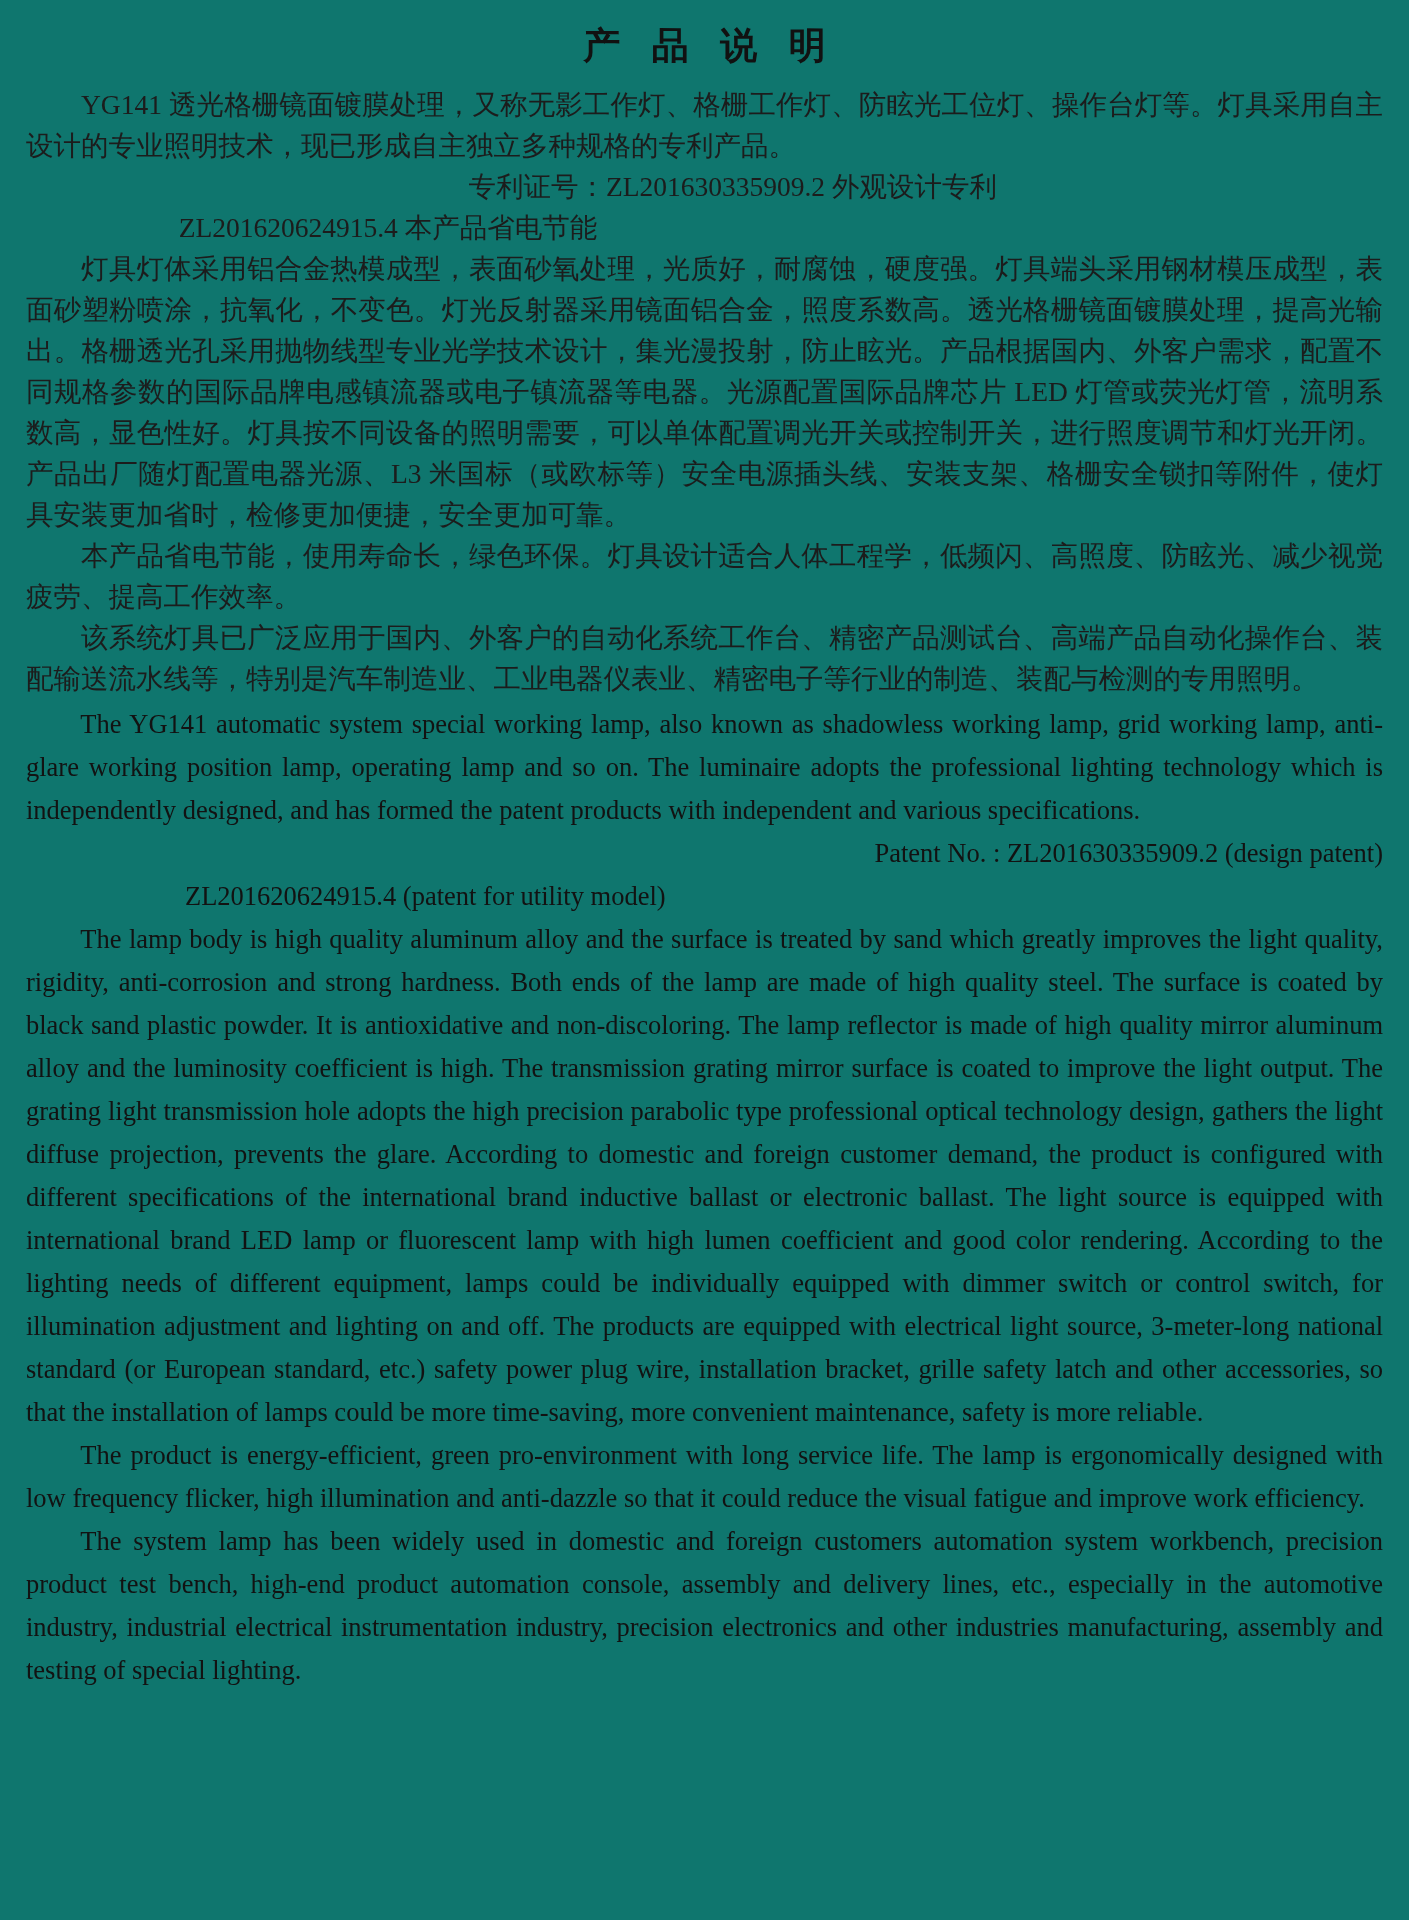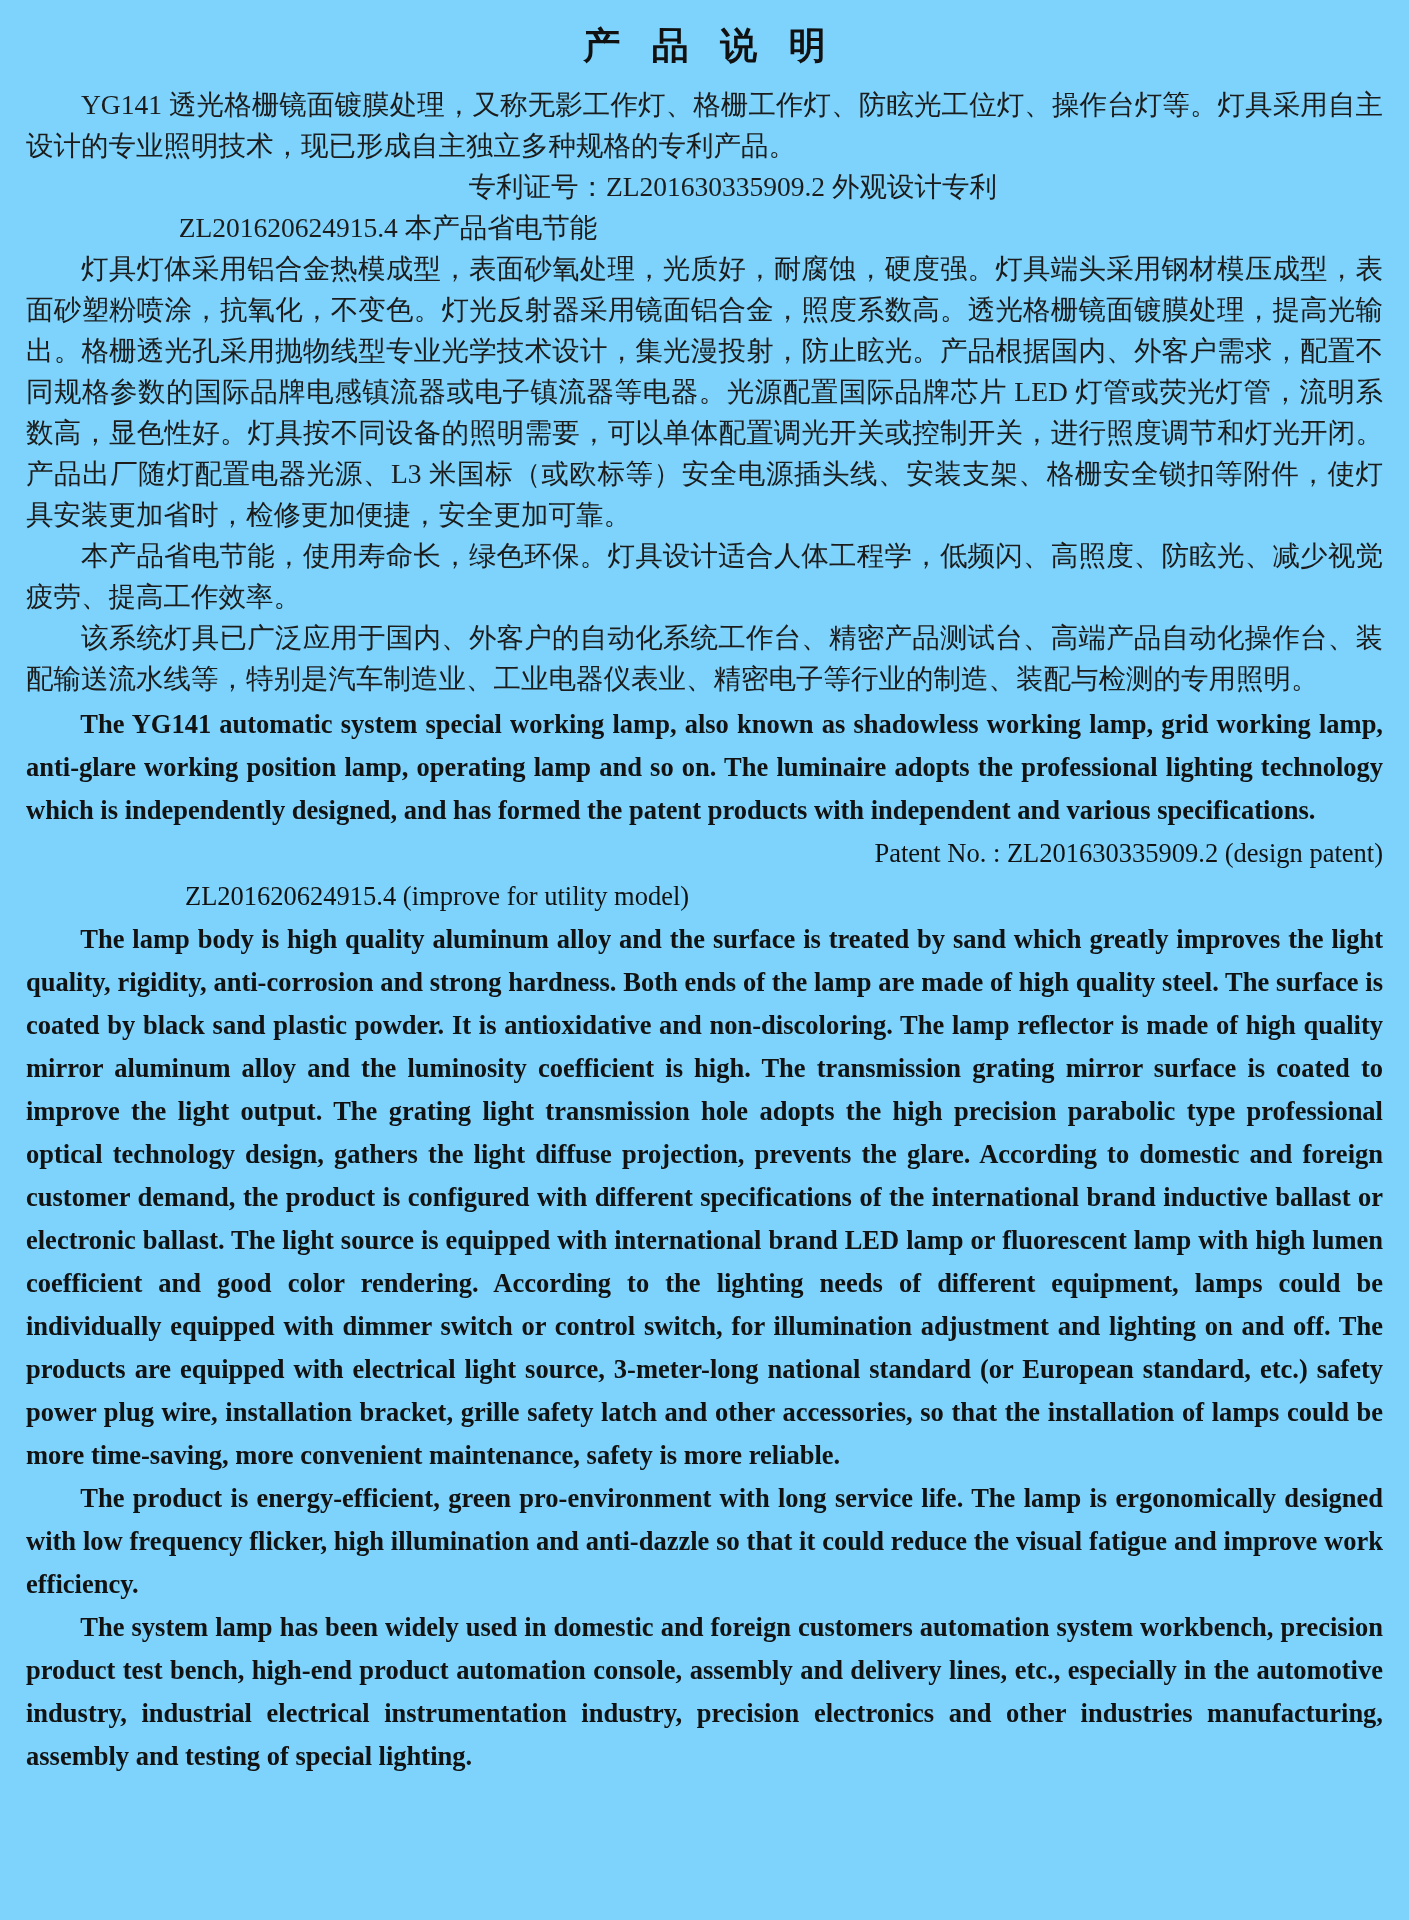--- a/index.html
+++ b/index.html
@@ -13,21 +13,21 @@
     min-height: 1920px;
     font-family: "Liberation Serif", "DejaVu Serif", serif;
     color: #1a1a1a;
     -webkit-font-smoothing: antialiased;
   }
   .page {
     width: 1409px;
     min-height: 1920px;
     box-sizing: border-box;
     padding: 14px 26px 8px 26px;
-    background: #7dd3fc;
+    background: #0f766e;
   }
 
   
   .doc-title {
     text-align: center;
     font-family: "Liberation Serif", "DejaVu Serif", serif;
     font-weight: bold;
     font-size: 37px;
     letter-spacing: 0.30em;
     text-indent: 0.30em;
@@ -61,21 +61,21 @@
 
   
   .en {
     font-family: "Liberation Serif", "DejaVu Serif", serif;
     font-size: 26.5px;
     line-height: 43px;
     text-align: justify;
     color: #121212;
     margin: 0;
   }
-  .en.indent { text-indent: 2.05em; font-weight: bold; }
+  .en.indent { text-indent: 2.05em; }
 
   .en-patent {
     font-family: "Liberation Serif", "DejaVu Serif", serif;
     font-size: 26.5px;
     line-height: 43px;
     color: #121212;
     margin: 0;
     white-space: nowrap;
   }
   .en-patent.lvl1 { padding-left: 2.05em; text-align: right; }
@@ -101,21 +101,21 @@
   <p class="cn indent">本产品省电节能，使用寿命长，绿色环保。灯具设计适合人体工程学，低频闪、高照度、防眩光、减少视觉疲劳、提高工作效率。</p>
 
   <p class="cn indent">该系统灯具已广泛应用于国内、外客户的自动化系统工作台、精密产品测试台、高端产品自动化操作台、装配输送流水线等，特别是汽车制造业、工业电器仪表业、精密电子等行业的制造、装配与检测的专用照明。</p>
 
   <div class="gap-sm"></div>
 
   <p class="en indent">The YG141 automatic system special working lamp, also known as shadowless working lamp, grid working lamp, anti-glare working position lamp, operating lamp and so on. The luminaire adopts the professional lighting technology which is independently designed, and has formed the patent products with independent and various specifications.</p>
 
   <p class="en-patent lvl1">Patent No. : ZL201630335909.2 (design patent)</p>
 
-  <p class="en-patent lvl2">ZL201620624915.4 (improve for utility model)</p>
+  <p class="en-patent lvl2">ZL201620624915.4 (patent for utility model)</p>
 
   <p class="en indent">The lamp body is high quality aluminum alloy and the surface is treated by sand which greatly improves the light quality, rigidity, anti-corrosion and strong hardness. Both ends of the lamp are made of high quality steel. The surface is coated by black sand plastic powder. It is antioxidative and non-discoloring. The lamp reflector is made of high quality mirror aluminum alloy and the luminosity coefficient is high. The transmission grating mirror surface is coated to improve the light output.  The grating light transmission hole adopts the high precision parabolic type professional optical technology design, gathers the light diffuse projection, prevents the glare. According to domestic and foreign customer demand, the product is configured with different specifications of the international brand inductive ballast or electronic ballast. The light source is equipped with international brand LED lamp or fluorescent lamp with high lumen coefficient and good color rendering. According to the lighting needs of different equipment, lamps could be individually equipped with dimmer switch or control switch, for illumination adjustment and lighting on and off. The products are equipped with electrical light source, 3-meter-long national standard (or European standard, etc.) safety power plug wire, installation bracket, grille safety latch and other accessories, so that the installation of lamps could be more time-saving, more convenient maintenance, safety is more reliable.</p>
 
   <p class="en indent">The product is energy-efficient, green pro-environment with long service life. The lamp is ergonomically designed with low frequency flicker, high illumination and anti-dazzle so that it could reduce the visual fatigue and improve work efficiency.</p>
 
   <p class="en indent">The system lamp has been widely used in domestic and foreign customers automation system workbench, precision product test bench, high-end product automation console, assembly and delivery lines, etc., especially in the automotive industry, industrial electrical instrumentation industry, precision electronics and other industries manufacturing, assembly and testing of special lighting.</p>
 
 </div>
 
 </body></html>

